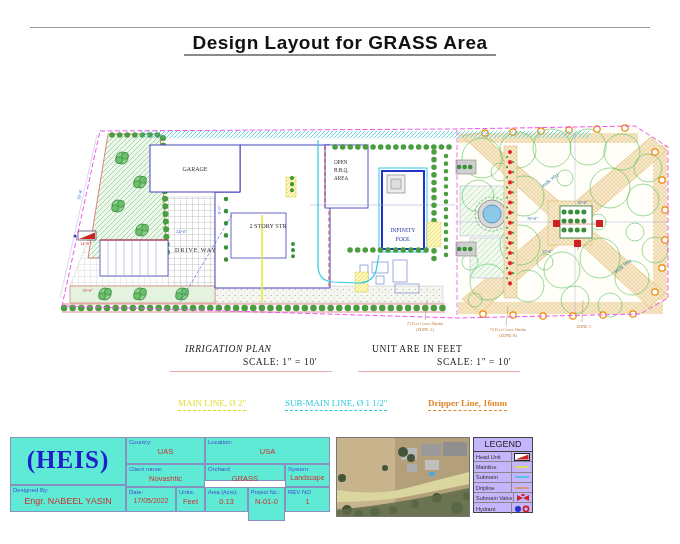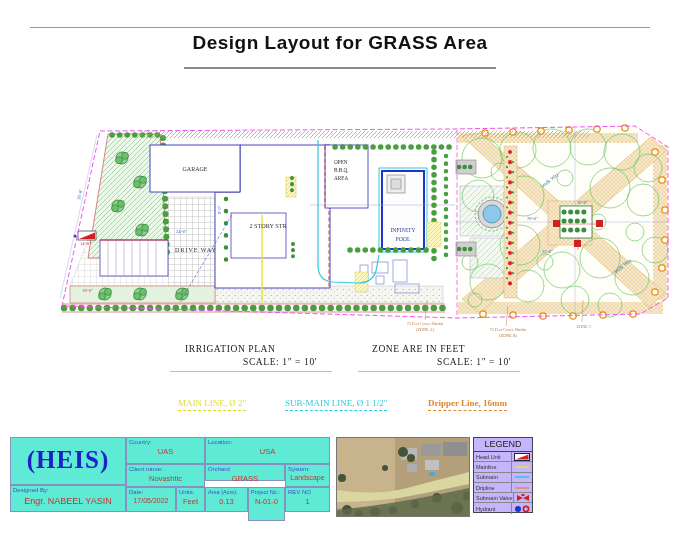--- a/index.html
+++ b/index.html
@@ -2,21 +2,21 @@
 <html><head>
 <meta charset="utf-8">
 <style>
   html,body{margin:0;padding:0;background:#fff;}
   .page{position:relative;width:680px;height:544px;background:#fff;overflow:hidden;
         font-family:"Liberation Sans",sans-serif;}
   .abs{position:absolute;}
   .top-rule{position:absolute;left:30px;top:27px;width:620px;height:1px;background:#9a9a9a;}
   .title{position:absolute;left:0;right:0;top:32px;text-align:center;}
   .title span{display:inline-block;font:bold 19px "Liberation Sans",sans-serif;color:#111;
-        border-bottom:2px solid #8a8a8a;padding:0 8px 13px 8px;letter-spacing:.5px;}
+        border-bottom:2px solid #8a8a8a;padding:0 8px 0 8px;letter-spacing:.5px;}
   .note{position:absolute;font:9.5px "Liberation Serif",serif;color:#222;letter-spacing:.6px;white-space:nowrap;}
   .rule-pink{position:absolute;height:1px;background:#e8aaaa;}
   .pipe{position:absolute;font:9px "Liberation Serif",serif;white-space:nowrap;padding-bottom:2px;}
   .pipe.main{color:#dede2e;border-bottom:1px dashed #d8d820;}
   .pipe.sub{color:#2fc9dd;border-bottom:1px dashed #2fc9dd;}
   .pipe.drip{color:#e08830;border-bottom:1px dashed #e08830;font-weight:bold;}
   .cell{position:absolute;border:1px solid #8890c0;box-sizing:border-box;background:#5eead4;}
   .cl{display:block;font:6px "Liberation Sans",sans-serif;color:#4a4ad0;padding:1px 0 0 2px;white-space:nowrap;}
   .cv{display:block;text-align:center;font:7.5px "Liberation Sans",sans-serif;color:#d03030;margin-top:2px;white-space:nowrap;}
   .logo{display:block;text-align:center;font:bold 25px "Liberation Serif",serif;color:#2020c8;
@@ -294,24 +294,24 @@
       <line x1="508" y1="306" x2="506" y2="326" stroke="#aa8855" stroke-width="0.5"></line>
       <line x1="583" y1="300" x2="582" y2="322" stroke="#aa8855" stroke-width="0.5"></line>
       <text x="425" y="325" font-size="4.2" text-anchor="middle">75 Feet Cover Shrubs</text>
       <text x="425" y="331" font-size="4.2" text-anchor="middle">(ZONE A)</text>
       <text x="508" y="331" font-size="4.2" text-anchor="middle">75 Feet Cover Shrubs</text>
       <text x="508" y="337" font-size="4.2" text-anchor="middle">(ZONE B)</text>
       <text x="584" y="328" font-size="4.2" text-anchor="middle">ZONE C</text>
     </g>
   </svg>
 
-  <div class="note" style="left:185px;top:344px;">IRRIGATION PLAN</div>
+  <div class="note" style="left:185px;top:344px;font-style:italic;">IRRIGATION PLAN</div>
   <div class="note" style="left:243px;top:357px;">SCALE: 1" = 10'</div>
   <div class="rule-pink" style="left:170px;top:371px;width:162px;"></div>
-  <div class="note" style="left:372px;top:344px;">ZONE ARE IN FEET</div>
+  <div class="note" style="left:372px;top:344px;">UNIT ARE IN FEET</div>
   <div class="note" style="left:437px;top:357px;">SCALE: 1" = 10'</div>
   <div class="rule-pink" style="left:358px;top:371px;width:162px;"></div>
 
   <div class="pipe main" style="left:178px;top:398px;">MAIN LINE, Ø 2"</div>
   <div class="pipe sub" style="left:285px;top:398px;">SUB-MAIN LINE, Ø  1 1/2"</div>
   <div class="pipe drip" style="left:428px;top:398px;">Dripper Line, 16mm</div>
 
   <div class="cell" style="left:10px;top:437px;width:116px;height:48px;">
     <span class="logo">(HEIS)</span>
   </div>

